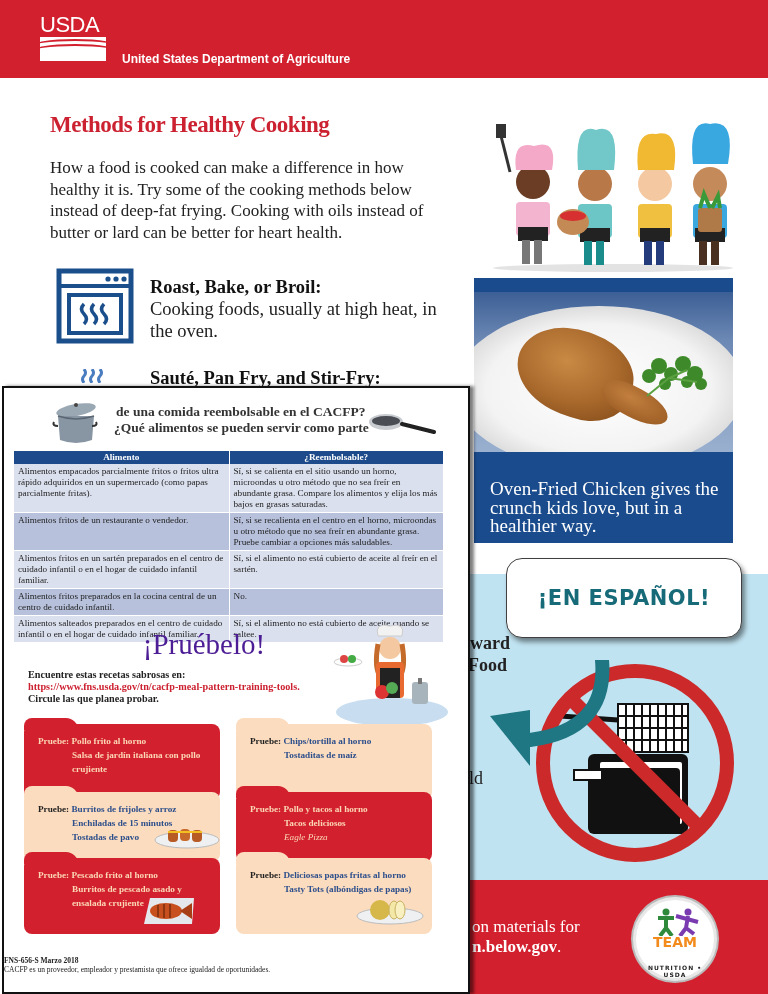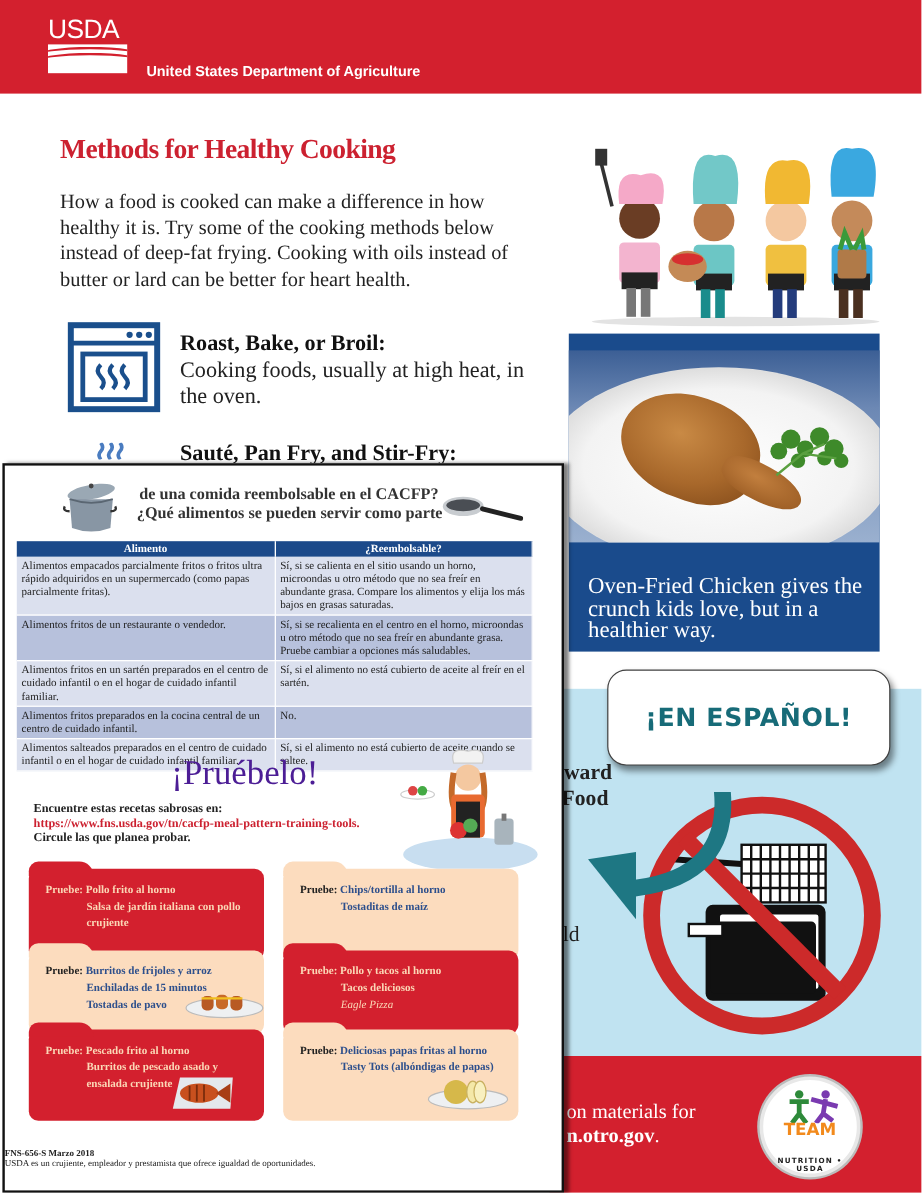--- a/index.html
+++ b/index.html
@@ -228,21 +228,21 @@
   <path d="M112 0 Q118 70 40 80" fill="none" stroke="#1e7783" stroke-width="14" stroke-linecap="round"></path>
   <polygon points="0,56 40,50 40,106" fill="#1e7783"></polygon>
 </svg>
 
 <div class="espanol-badge">
   <span class="espanol-text">¡EN ESPAÑOL!</span>
 </div>
 
 <div class="red-footer"></div>
 <div class="footer-line1">on materials for</div>
-<div class="footer-line2"><span>n.otro.gov</span><span style="font-weight:normal">.</span></div>
+<div class="footer-line2"><span>n.below.gov</span><span style="font-weight:normal">.</span></div>
 <div class="team-logo">
   <svg style="position:absolute;left:18px;top:8px;width:48px;height:28px;" viewBox="0 0 48 28">
     <circle cx="12" cy="4" r="3.5" fill="#2e8a3a"></circle>
     <path d="M4 10 L20 10 M12 8 L12 20 L6 28 M12 20 L18 28" stroke="#2e8a3a" stroke-width="4" fill="none"></path>
     <circle cx="34" cy="4" r="3.5" fill="#7a3ab0"></circle>
     <path d="M22 8 L44 14 M34 8 L32 20 L26 28 M32 20 L40 26" stroke="#7a3ab0" stroke-width="4" fill="none"></path>
   </svg>
   <div class="team-word">TEAM</div>
   <div class="team-ring">NUTRITION • USDA</div>
 </div>
@@ -367,15 +367,15 @@
   </svg>
   <svg class="food-img" style="left: 352px; top: 508px; width: 68px; height: 30px;" viewBox="0 0 68 30">
     <ellipse cx="34" cy="20" rx="33" ry="8" fill="#eef0f2" stroke="#bbb"></ellipse>
     <ellipse cx="24" cy="14" rx="10" ry="10" fill="#d6b84a"></ellipse>
     <ellipse cx="38" cy="14" rx="5" ry="9" fill="#f4e8a8" stroke="#c8b060"></ellipse>
     <ellipse cx="44" cy="14" rx="5" ry="9" fill="#f8f0c0" stroke="#c8b060"></ellipse>
   </svg>
 
   <div class="sheet-footer">
     <div class="code">FNS-656-S Marzo 2018</div>
-    <div>USDA es un crujiente, empleador y prestamista que ofrece igualdad de oportunidades.</div>
+    <div>CACFP es un proveedor, empleador y prestamista que ofrece igualdad de oportunidades.</div>
   </div>
 </div>
 
 </body></html>

